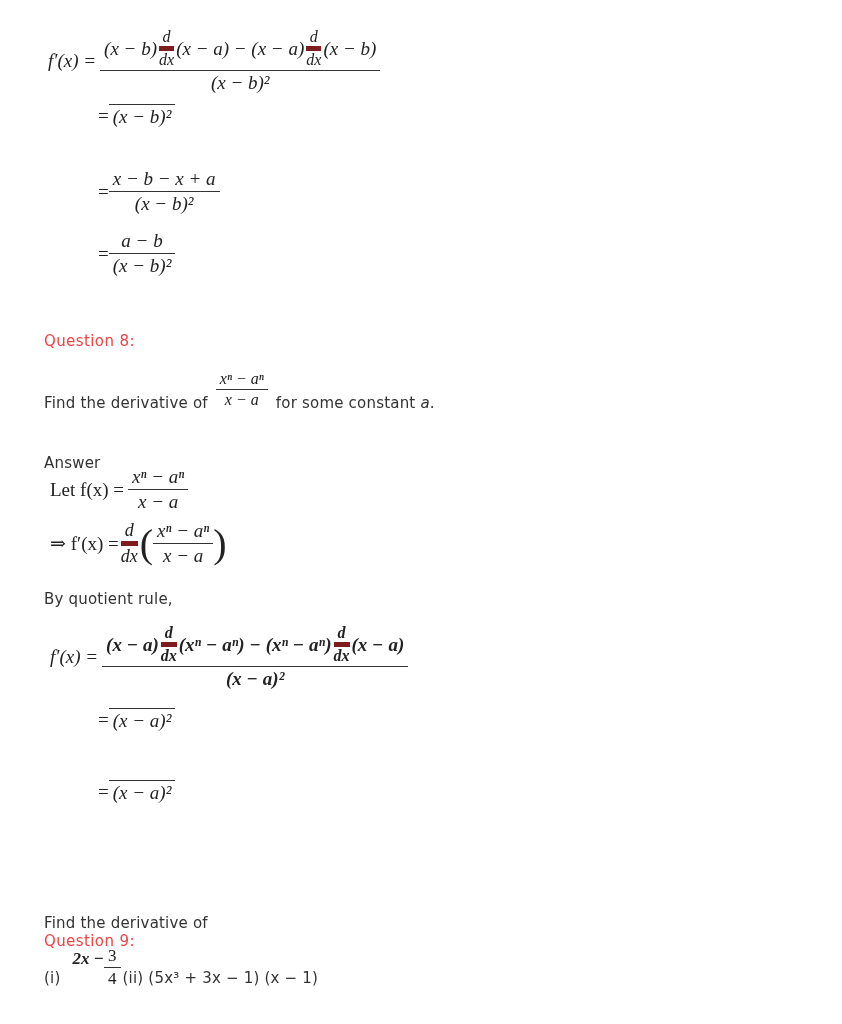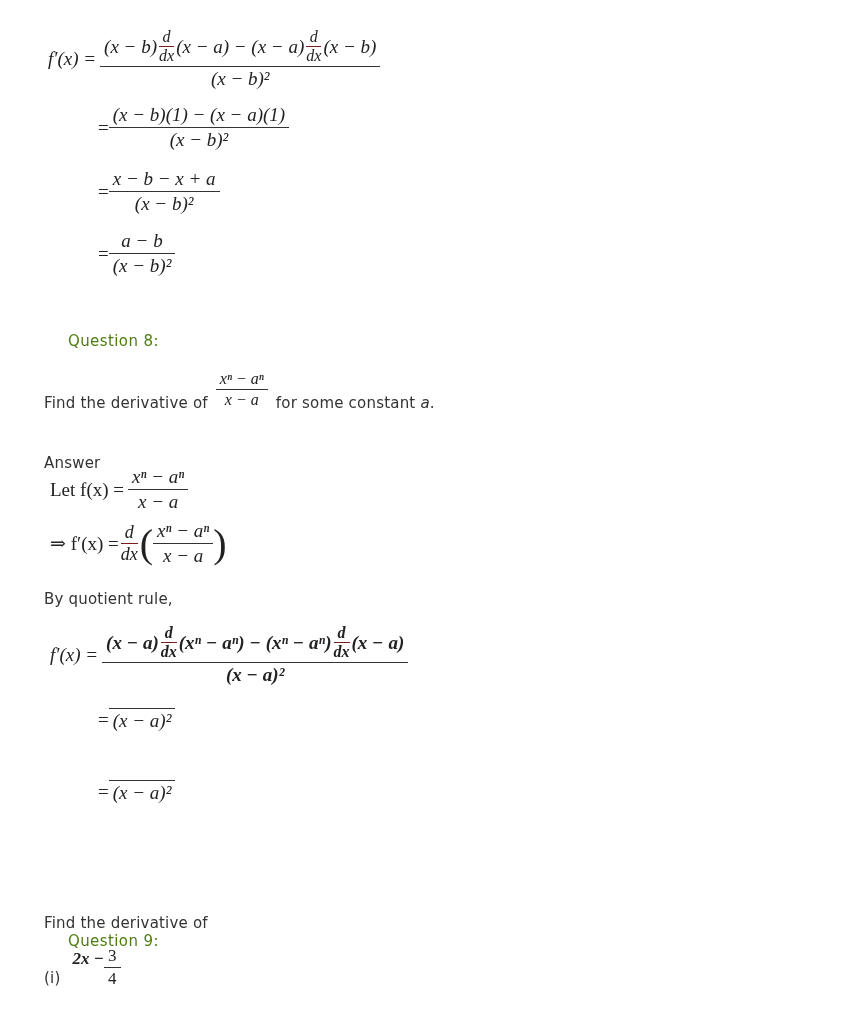--- a/index.html
+++ b/index.html
@@ -2,30 +2,30 @@
 <html><head>
 <meta charset="utf-8">
 <style>
   html, body { margin: 0; padding: 0; background: #ffffff; }
   body {
     width: 842px; height: 1024px; position: relative; overflow: hidden;
     font-family: "DejaVu Sans", sans-serif; color: #333333;
   }
   .abs { position: absolute; }
   .txt { font-size: 15px; color: #333; letter-spacing: 0.2px; white-space: nowrap; }
-  .qhead { font-size: 15px; color: #4d7c0f; letter-spacing: 0.4px; white-space: nowrap; margin-left: 24px; }
+  .qhead { font-size: 15px; color: #ef4444; letter-spacing: 0.4px; white-space: nowrap; }
   .math { font-family: "Liberation Serif", "DejaVu Serif", serif; font-size: 19px; color: #222; white-space: nowrap; }
   .m { font-style: italic; }
   .frac { display: inline-flex; flex-direction: column; align-items: center; vertical-align: middle; }
   .frac .num { padding: 0 4px 1px; }
   .frac .den { border-top: 1.3px solid #333; padding: 1px 4px 0; }
   .row { display: flex; align-items: center; }
   .small { font-size: 16px; }
   .dd { display: inline-flex; flex-direction: column; align-items: center; vertical-align: middle; font-style: italic; font-size: 16px; margin: 0 2px; }
-  .dd .b { border-top: 1px solid #7f1d1d; }
+  .dd .b { border-top: 5px solid #7f1d1d; }
   .big-paren { font-size: 40px; font-weight: 100; line-height: 1; }
 </style>
 </head>
 <body>
 
 <div class="abs math row" style="left:48px; top:28px;">
   <span class="m">f′(x) =</span>
   <span class="frac" style="margin-left:4px;">
     <span class="num row">
       <span class="m">(x − b)</span>
@@ -40,21 +40,20 @@
         </span>
       <span class="m">(x − b)</span>
     </span>
     <span class="den m" style="align-self:stretch; text-align:center;">(x − b)²</span>
   </span>
 </div>
 
 <div class="abs math row" style="left:98px; top:104px;">
   <span>=</span>
   <span class="frac">
-    <span class="num m">(x − b)(1) − (x − a)(1)</span>
     <span class="den m" style="align-self:stretch; text-align:center;">(x − b)²</span>
   </span>
 </div>
 
 <div class="abs math row" style="left:98px; top:168px;">
   <span>=</span>
   <span class="frac">
     <span class="num m">x − b − x + a</span>
     <span class="den m" style="align-self:stretch; text-align:center;">(x − b)²</span>
   </span>
@@ -144,13 +143,14 @@
 
 <div class="abs row" style="left:44px; top:946px; align-items:flex-end;">
   <span class="txt" style="margin-right:12px;">(i)</span>
   <span class="math row" style="font-size:17px; margin-bottom:-2px;">
     <span class="m" style="margin-bottom:18px;font-weight:bold;">2x −</span>
     <span class="frac">
       <span class="num">3</span>
       <span class="den">4</span>
     </span>
   </span>
+  <span class="txt" style="margin-left:2px;">(ii) (5x³ + 3x − 1) (x − 1)</span>
 </div>
 
 </body></html>

